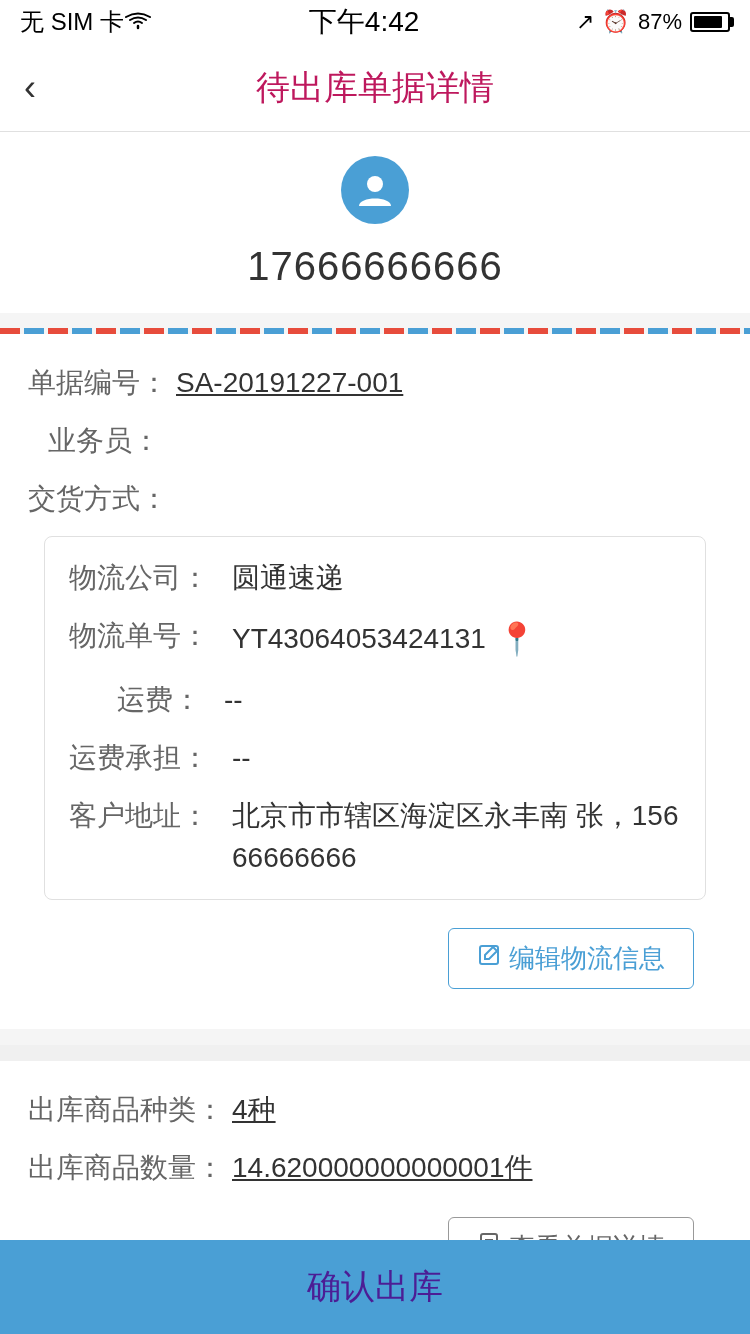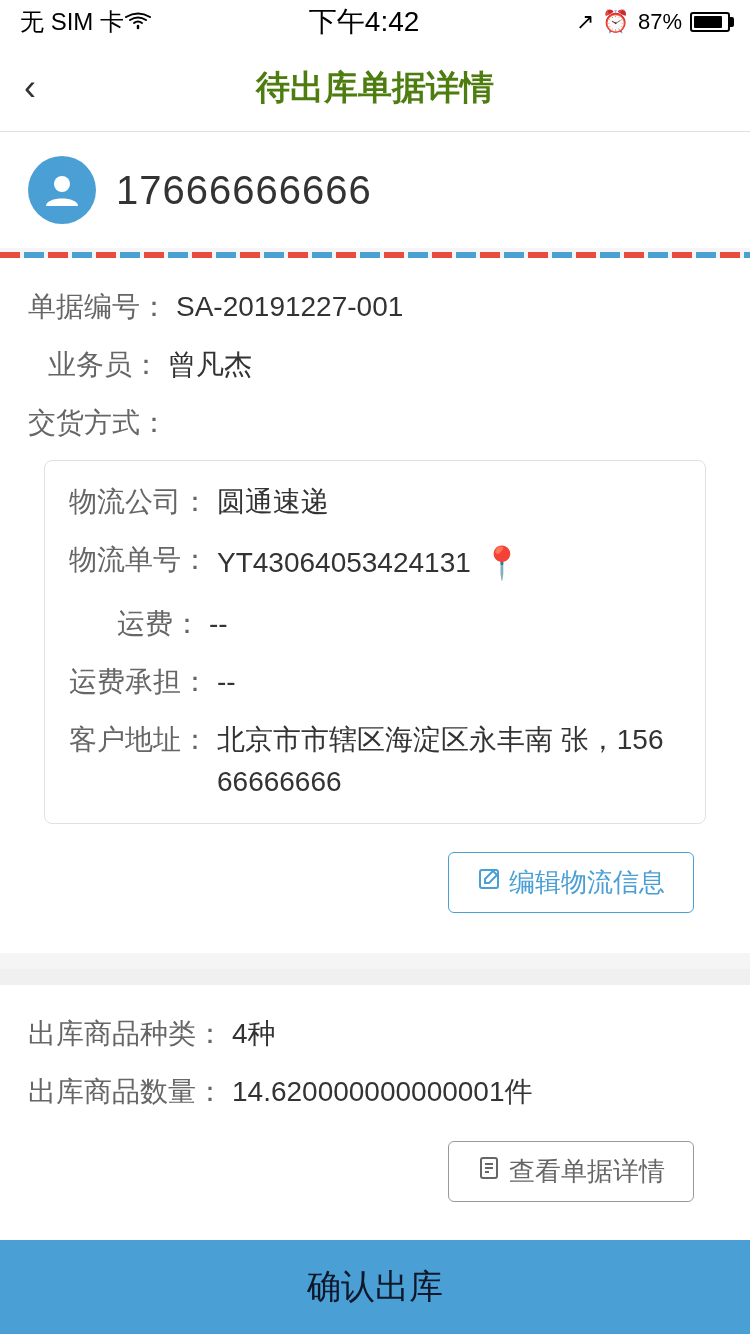--- a/index.html
+++ b/index.html
@@ -83,32 +83,33 @@
     }
     .nav-back {
       position: absolute;
       left: 24px;
       font-size: 36px;
       color: #333;
       cursor: pointer;
     }
     .nav-title {
       font-size: 34px;
-      font-weight: 700;
-      color: #4d7c0f;
+      font-weight: 400;
+      color: #be185d;
     }
 
     
     .customer-section {
       background: #fff;
       padding: 24px 28px;
       display: flex;
       align-items: center;
       gap: 20px;
-      margin-bottom: 4px;
+      margin-bottom: 15px;
+      flex-direction: column;
     }
     .avatar {
       width: 68px;
       height: 68px;
       border-radius: 50%;
       background: #4a9fd5;
       display: flex;
       align-items: center;
       justify-content: center;
       flex-shrink: 0;
@@ -156,20 +157,21 @@
       text-align: right;
       flex-shrink: 0;
       padding-right: 8px;
       line-height: 1.5;
     }
     .info-value {
       color: #333;
       font-size: 28px;
       flex: 1;
       line-height: 1.5;
+      text-decoration: underline;
     }
 
     
     .logistics-box {
       background: #fff;
       border: 1px solid #e0e0e0;
       border-radius: 8px;
       margin: 0 16px 16px;
       padding: 20px 24px;
     }
@@ -188,20 +190,21 @@
       text-align: right;
       flex-shrink: 0;
       padding-right: 8px;
       line-height: 1.5;
     }
     .logistics-value {
       color: #333;
       font-size: 28px;
       flex: 1;
       line-height: 1.5;
+      margin-left: 15px;
     }
     .tracking-row {
       display: flex;
       align-items: center;
       gap: 12px;
     }
     .location-icon {
       color: #4a9fd5;
       font-size: 32px;
     }
@@ -271,21 +274,21 @@
     .confirm-btn-container {
       position: fixed;
       bottom: 0;
       left: 0;
       width: 750px;
       background: #4a9fd5;
       padding: 24px 0;
       text-align: center;
     }
     .confirm-btn {
-      color: #0f172a;
+      color: #4c1d95;
       font-size: 34px;
       font-weight: 500;
       background: none;
       border: none;
       cursor: pointer;
       width: 100%;
     }
 
     .page-wrapper {
       min-height: 1334px;
@@ -339,21 +342,20 @@
 
   <div class="dashed-divider"></div>
 
   <div class="info-section">
     <div class="info-row">
       <span class="info-label">单据编号：</span>
       <span class="info-value">SA-20191227-001</span>
     </div>
     <div class="info-row">
       <span class="info-label">业务员：</span>
-      <span class="info-value">曾凡杰</span>
     </div>
     <div class="info-row">
       <span class="info-label">交货方式：</span>
     </div>
 
     <div class="logistics-box">
       <div class="logistics-row">
         <span class="logistics-label">物流公司：</span>
         <span class="logistics-value">圆通速递</span>
       </div>

